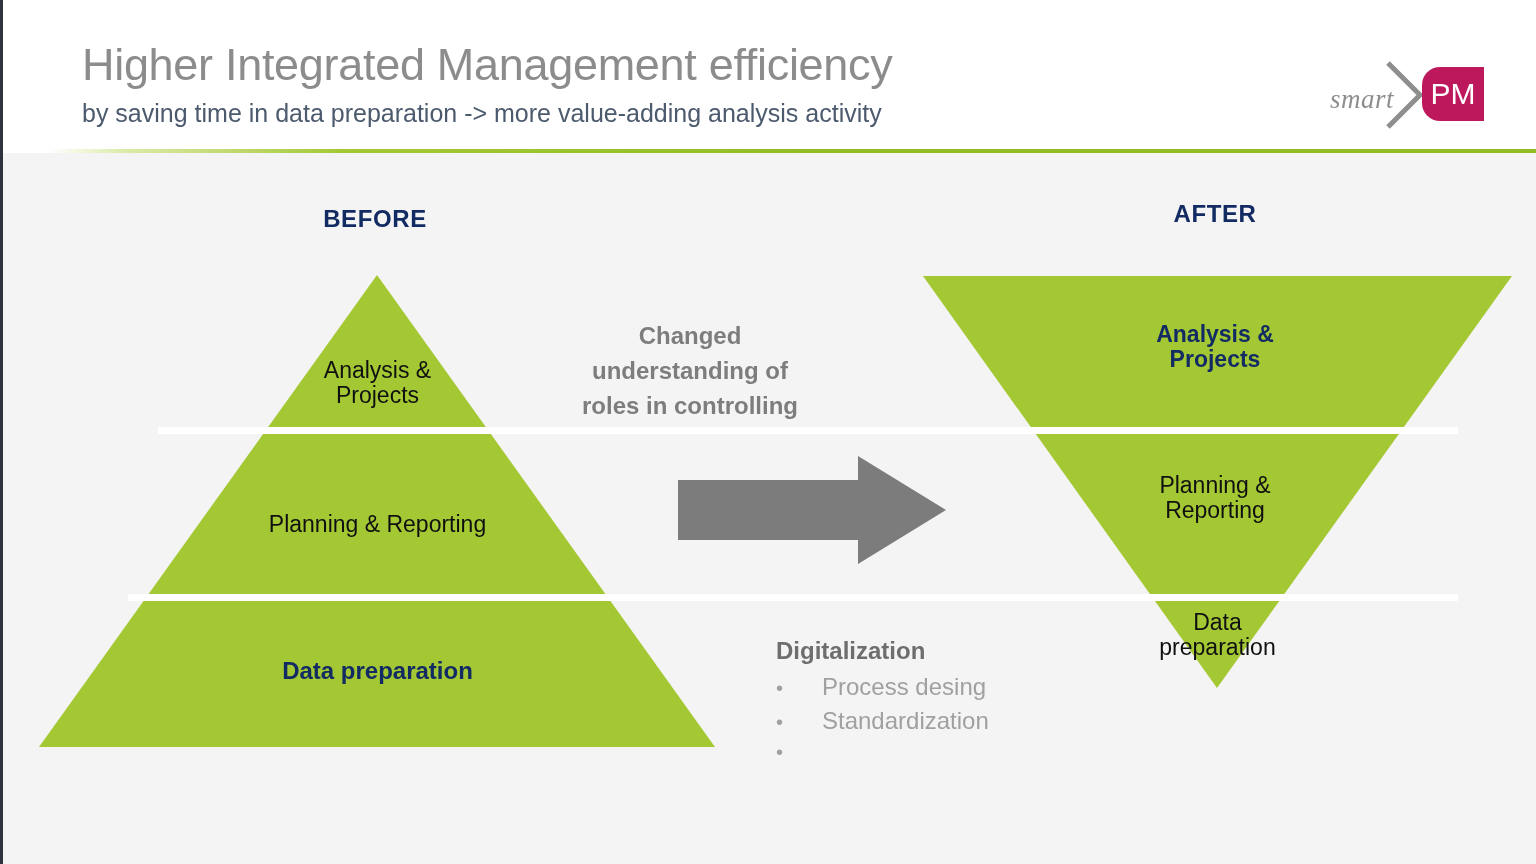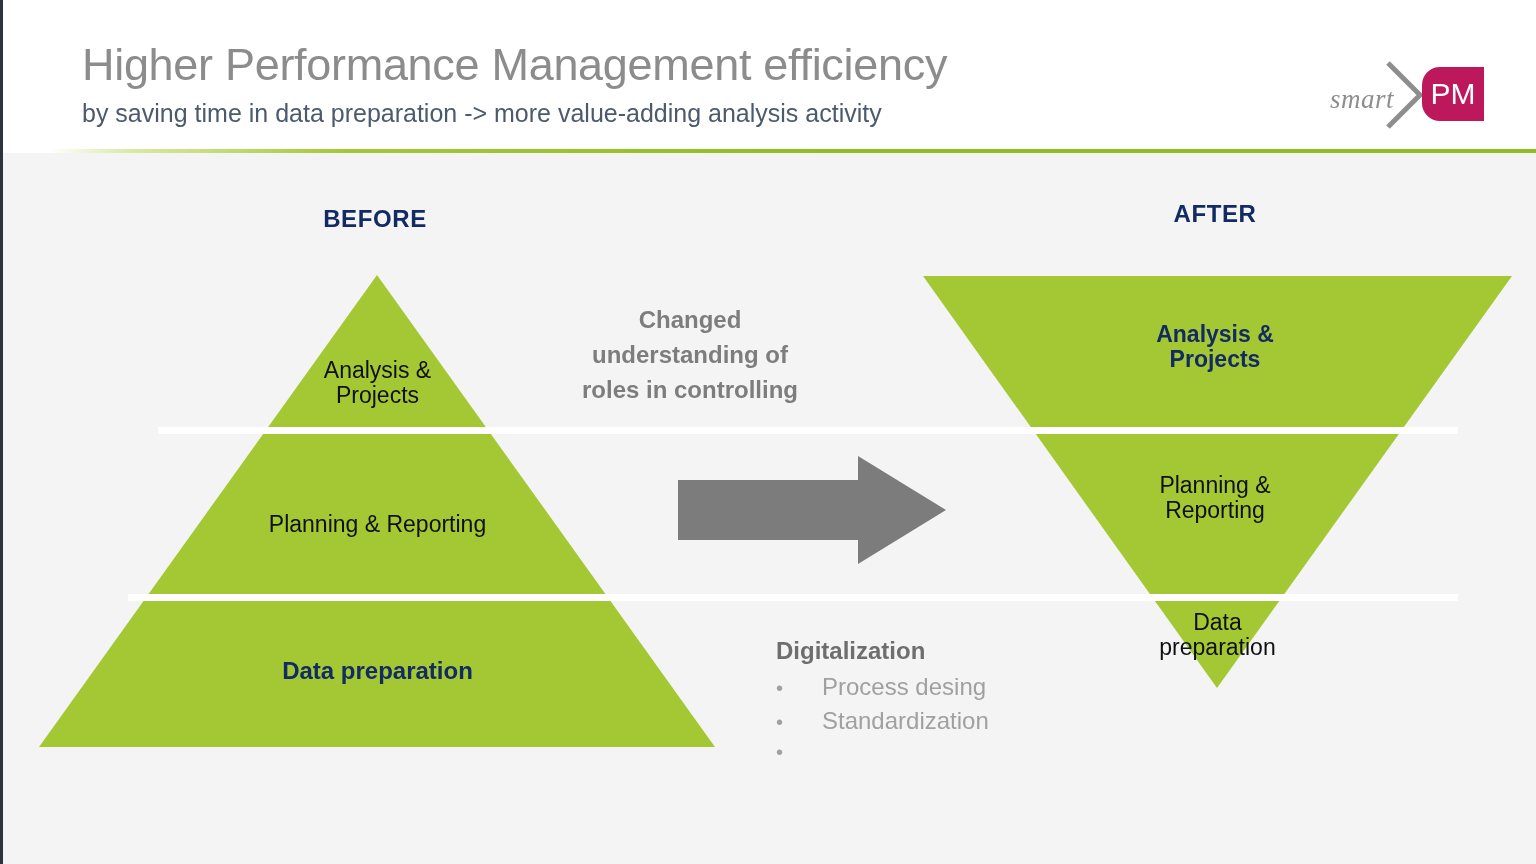--- a/index.html
+++ b/index.html
@@ -209,21 +209,21 @@
   }
 </style>
 </head>
 <body>
 
 <div id="slide">
 
   <div class="left-edge"></div>
 
   <div class="header">
-    <div class="title">Higher Performance Management efficiency</div>
+    <div class="title">Higher Integrated Management efficiency</div>
     <div class="subtitle">by saving time in data preparation -&gt; more value-adding analysis activity</div>
 
     <div class="logo">
       <div class="logo-smart">smart</div>
       <svg class="logo-chevron" viewBox="0 0 44 72">
         <polyline points="6,4 38,36 6,68" fill="none" stroke="#8e8e8e" stroke-width="5" stroke-linecap="butt" stroke-linejoin="miter"></polyline>
       </svg>
       <div class="logo-pm">PM</div>
     </div>
   </div>
@@ -248,21 +248,21 @@
   <div class="tri-label plain" id="b-planning" style="white-space:pre-line;">Planning &amp; Reporting</div>
   <div class="tri-label navy" id="b-data" style="white-space:pre-line;">Data preparation</div>
 
   <div class="tri-label navy" id="a-analysis" style="white-space:pre-line;">Analysis &amp;
 Projects</div>
   <div class="tri-label plain" id="a-planning" style="white-space:pre-line;text-align:center;">Planning &amp;
 Reporting</div>
   <div class="tri-label plain" id="a-data" style="white-space:pre-line;">Data
 preparation</div>
 
-  <div class="centre-caption" style="white-space:pre-line;">Changed
+  <div class="centre-caption" style="white-space:pre-line;margin-top:16px;">Changed
 understanding of
 roles in controlling</div>
 
   <svg class="arrow" viewBox="0 0 280 120">
     <polygon points="6,30 186,30 186,6 274,60 186,114 186,90 6,90" fill="#7c7c7c"></polygon>
   </svg>
 
   <div class="digi">
     <div class="digi-title">Digitalization</div>
     <ul class="digi-list">

